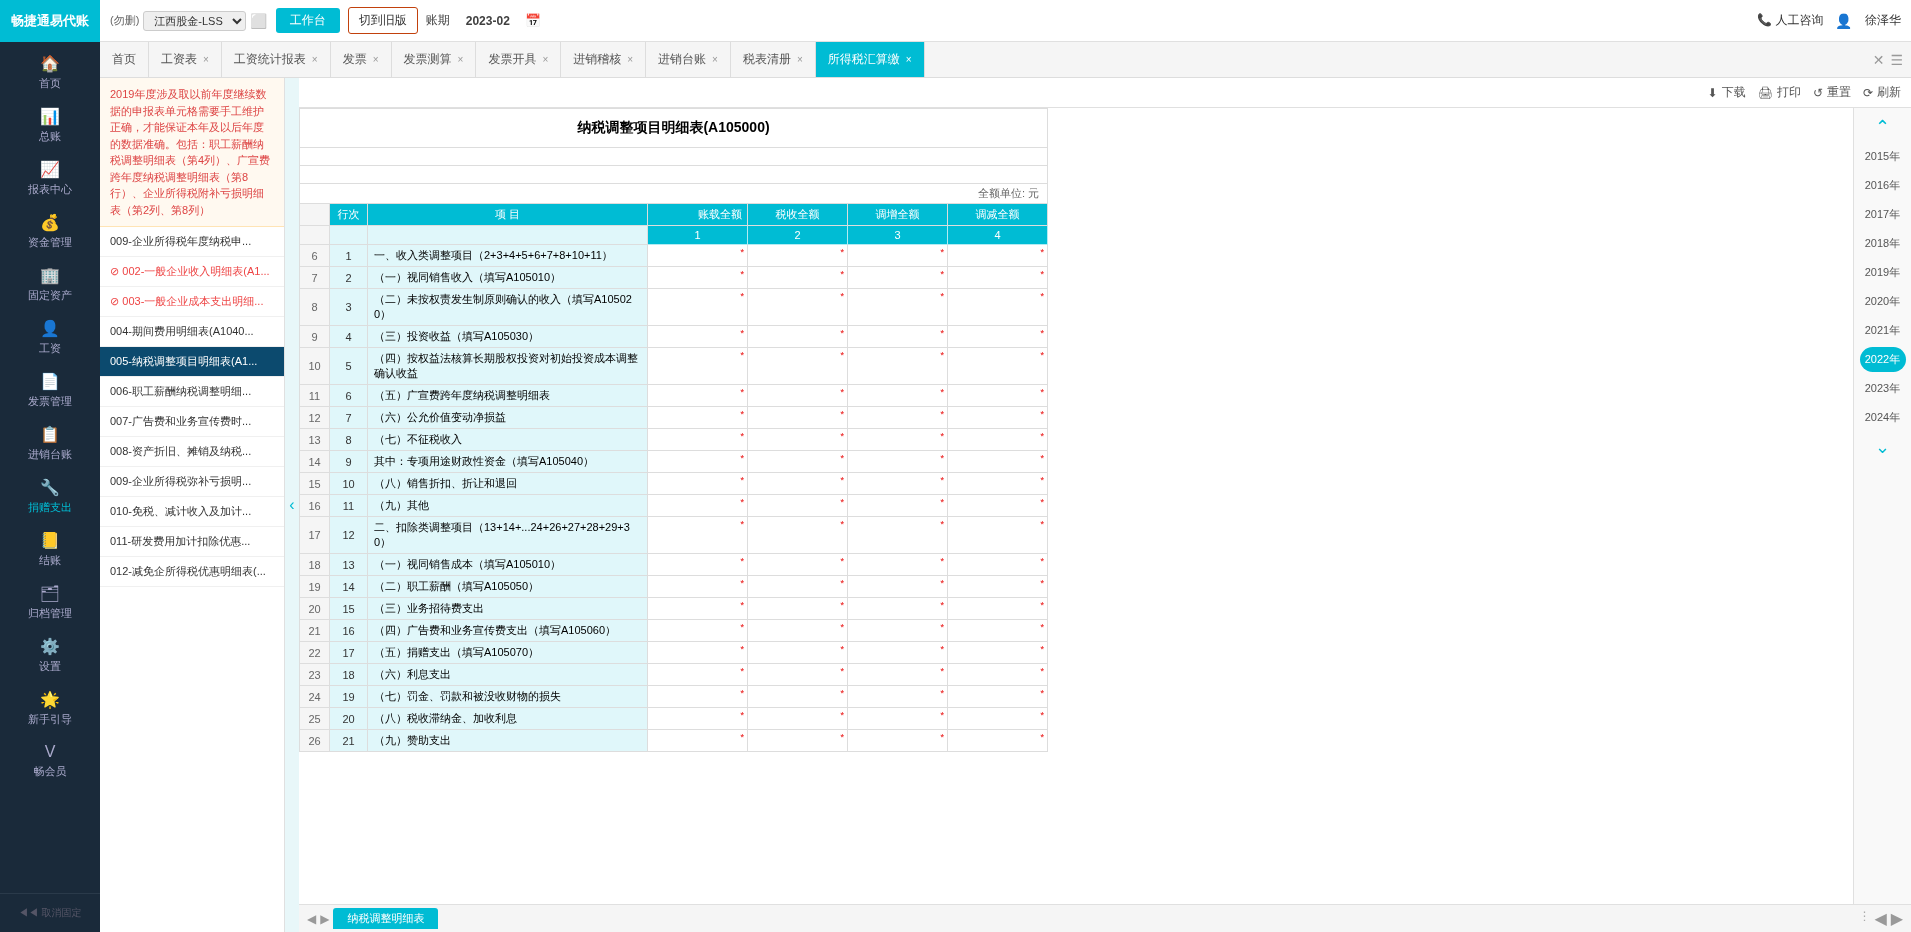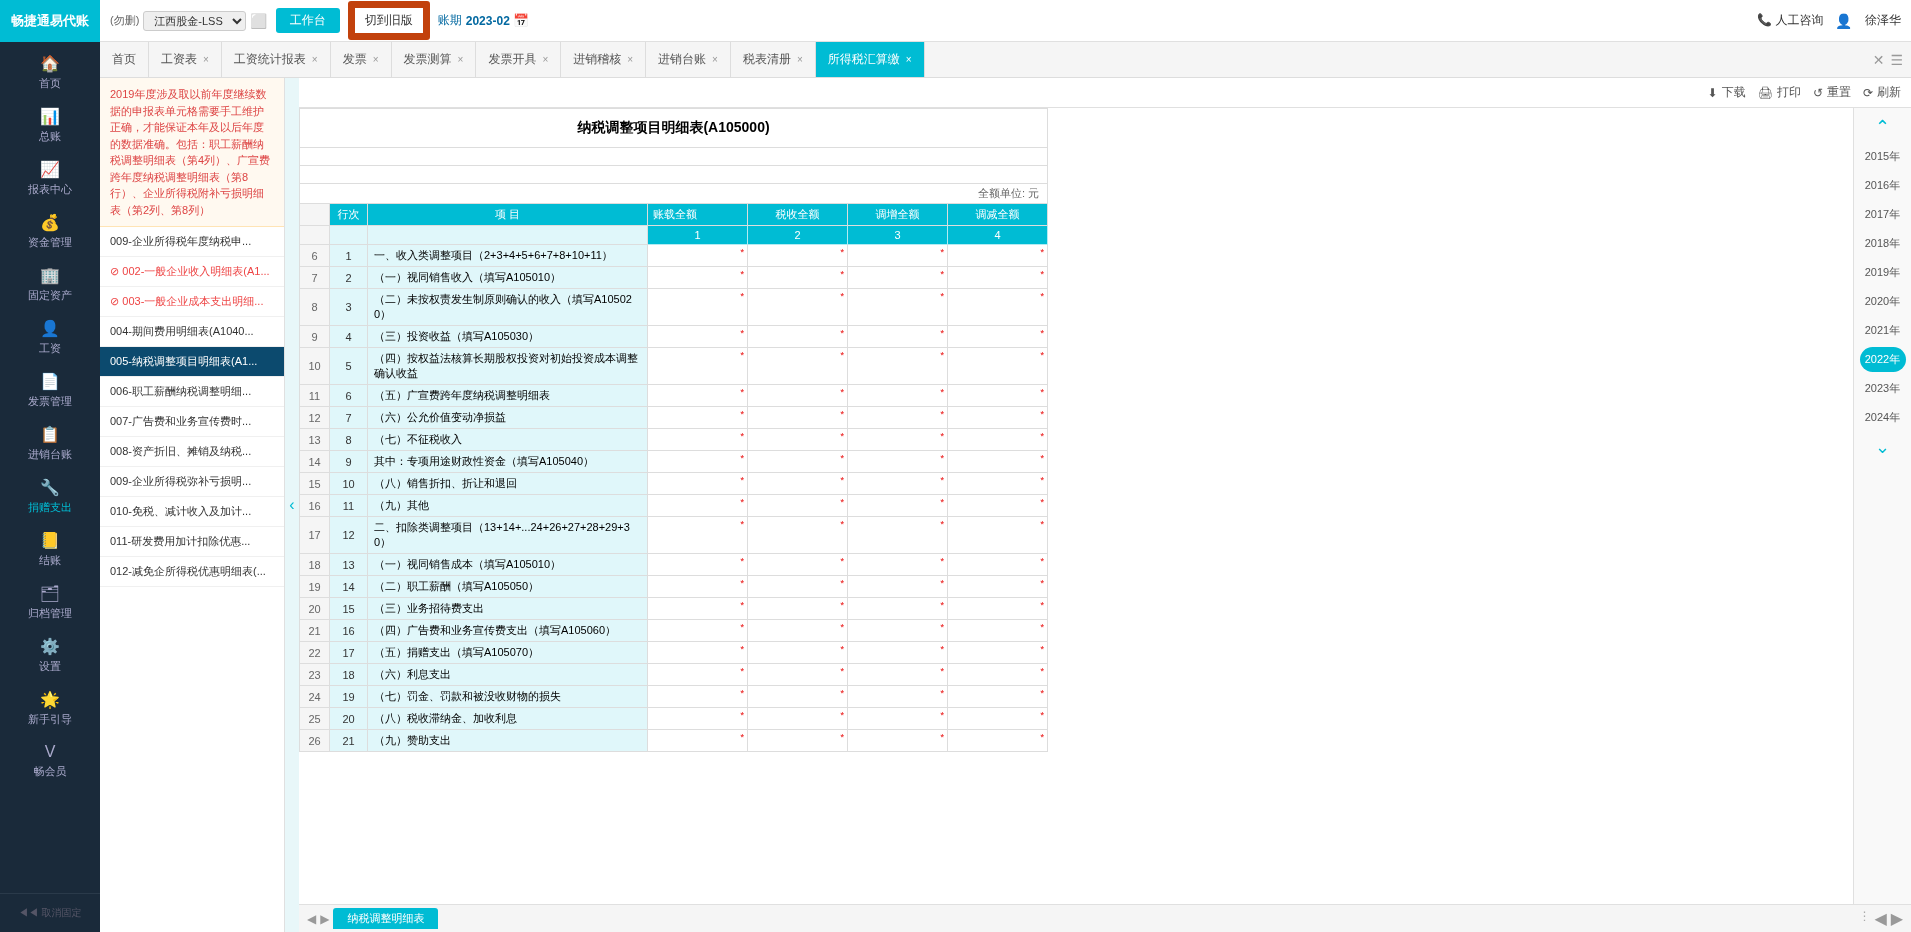--- a/index.html
+++ b/index.html
@@ -94,33 +94,33 @@
       color: white;
       border: none;
       padding: 4px 14px;
       border-radius: 3px;
       cursor: pointer;
       font-size: 12px;
     }
     .btn-oldversion {
       background: white;
       color: #333;
-      border: 7px solid #c2410c;
+      border: 1px solid #c2410c;
       padding: 4px 10px;
       border-radius: 3px;
       cursor: pointer;
       font-size: 12px;
       font-family: Liberation Mono, monospace;
     }
     .topbar-period {
       display: flex;
       align-items: center;
-      gap: 4px;
+      gap: 16px;
       font-size: 12px;
-      color: #0369a1;
+      color: #404040;
     }
     .topbar-right {
       margin-left: auto;
       display: flex;
       align-items: center;
       gap: 12px;
       font-size: 12px;
       color: #333;
     }
 
@@ -566,21 +566,21 @@
               <tr>
                 <td colspan="7" style="text-align:right;font-size:11px;color:#666;padding:2px 8px;border:1px solid #ddd;background:white;">
                   <span>全额单位: 元</span>
                 </td>
               </tr>
 
               <tr class="col-header-row">
                 <th style="width:30px;background:#f5f5f5;color:#333;"></th>
                 <th style="width:38px;background:#00bcd4;color:white;">行次</th>
                 <th style="min-width:230px;background:#00bcd4;color:white;">项 目</th>
-                <th style="min-width:100px;background:#00bcd4;color:white;text-align:left;">账载全额</th>
+                <th style="min-width:100px;background:#00bcd4;color:white;text-align:right;">账载全额</th>
                 <th style="min-width:100px;background:#00bcd4;color:white;text-align:center;">税收全额</th>
                 <th style="min-width:100px;background:#00bcd4;color:white;text-align:center;">调增全额</th>
                 <th style="min-width:100px;background:#00bcd4;color:white;text-align:center;">调减全额</th>
               </tr>
 
               <tr>
                 <td style="background:#f5f5f5;border:1px solid #ddd;"></td>
                 <td style="background:#e0f7fa;border:1px solid #ddd;"></td>
                 <td style="background:#e0f7fa;border:1px solid #ddd;"></td>
                 <td style="background:#00bcd4;color:white;text-align:center;border:1px solid #b2ebf2;">1</td>

